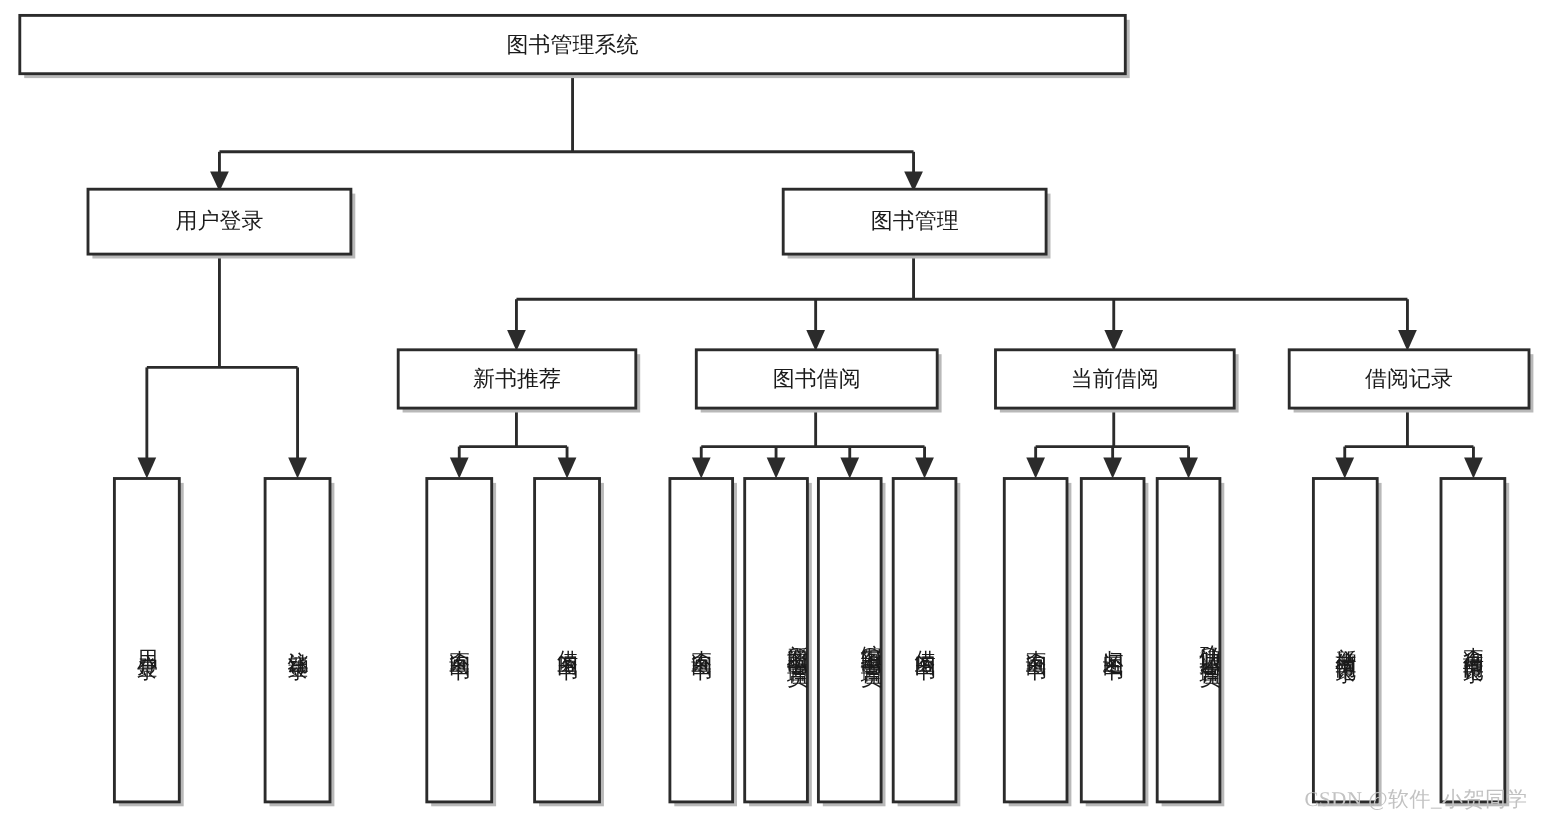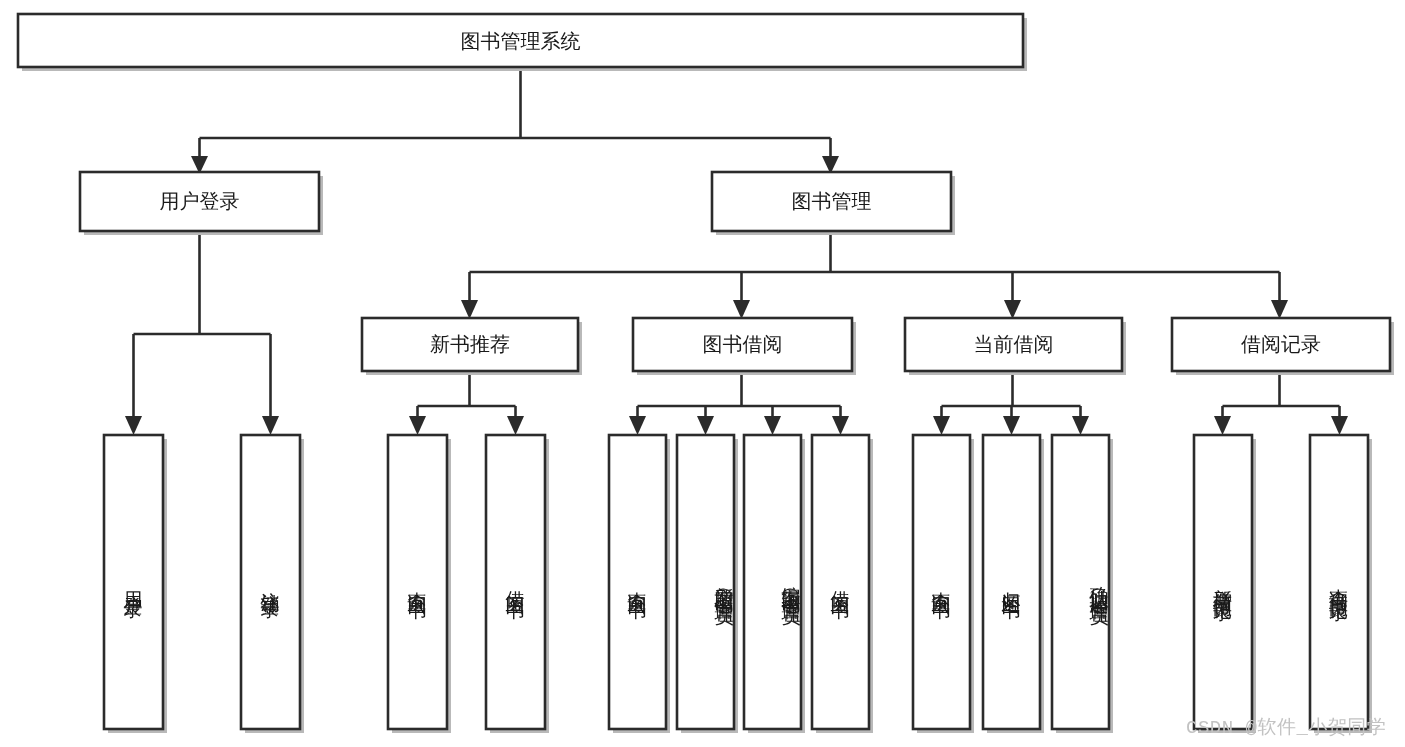--- a/index.html
+++ b/index.html
@@ -60,21 +60,21 @@
     display: flex;
     align-items: center;
     justify-content: center;
     white-space: nowrap;
     pointer-events: none;
   }
   .watermark {
     position: absolute;
     left: 1186px;
     top: 714px;
-    font-family: Liberation Mono, monospace;
+    font-family: Liberation Serif, serif;
     font-size: 19px;
     color: #c2c2c2;
     white-space: nowrap;
     letter-spacing: 0.5px;
   }
 </style>
 </head>
 <body>
 
 <div id="diagram-root">

